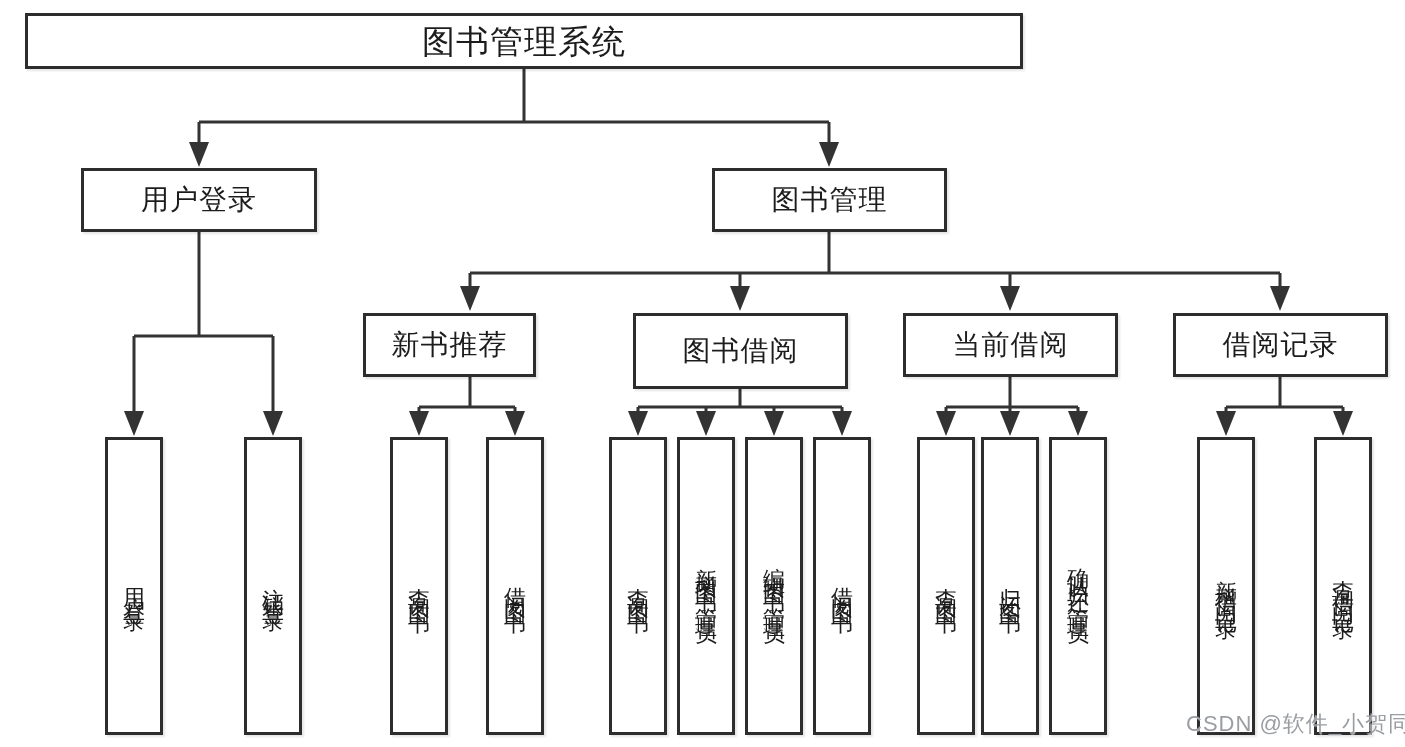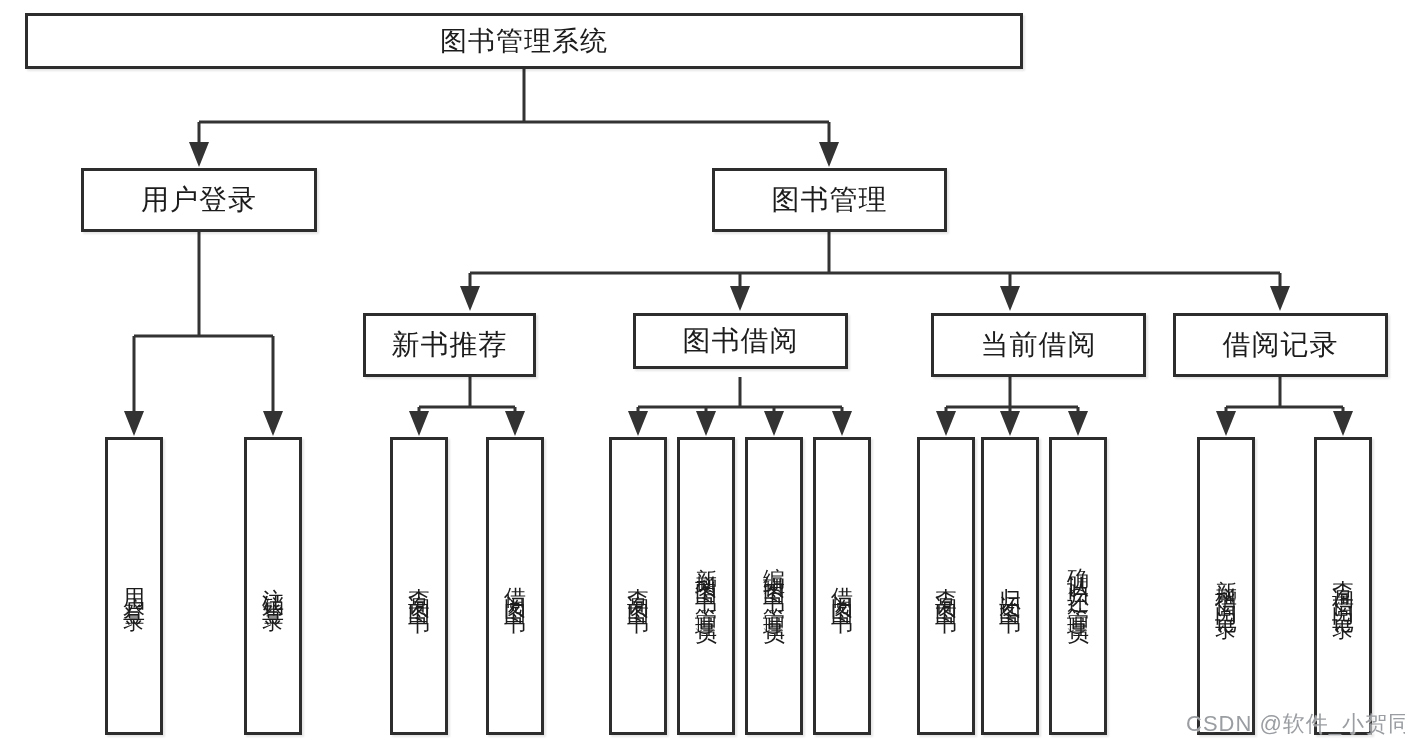--- a/index.html
+++ b/index.html
@@ -28,21 +28,21 @@
     box-sizing:border-box;
     display:flex;align-items:center;justify-content:center;
     box-shadow:2px 2px 2px rgba(0,0,0,0.10);
   }
   .node .hlabel{
     font-size:28px;
     line-height:1;
     letter-spacing:1px;
     white-space:nowrap;
   }
-  .root-node .hlabel{font-size:27px;}
+  .root-node .hlabel{font-size:33px;}
   .vleaf{width:58px;height:298px;}
   .vleaf .vlabel{
     writing-mode:vertical-rl;
     text-orientation:mixed;
     font-size:22px;
     line-height:1;
     letter-spacing:8px;
     white-space:nowrap;
   }
   .watermark{
@@ -103,24 +103,24 @@
   <div class="node" style="left:81px;top:168px;width:236px;height:64px;">
     <span class="hlabel">用户登录</span>
   </div>
   <div class="node" style="left:712px;top:168px;width:235px;height:64px;">
     <span class="hlabel">图书管理</span>
   </div>
 
   <div class="node" style="left:363px;top:313px;width:173px;height:64px;">
     <span class="hlabel">新书推荐</span>
   </div>
-  <div class="node" style="left:633px;top:313px;width:215px;height:56px;text-align:right;">
+  <div class="node" style="left:633px;top:313px;width:215px;height:76px;text-align:right;">
     <span class="hlabel">图书借阅</span>
   </div>
-  <div class="node" style="left:903px;top:313px;width:215px;height:64px;margin-left:28px;">
+  <div class="node" style="left:903px;top:313px;width:215px;height:64px;">
     <span class="hlabel">当前借阅</span>
   </div>
   <div class="node" style="left:1173px;top:313px;width:215px;height:64px;">
     <span class="hlabel">借阅记录</span>
   </div>
 
   <div class="node vleaf" style="left:105px;top:437px;">
     <span class="vlabel">用户登录</span>
   </div>
   <div class="node vleaf" style="left:244px;top:437px;">

